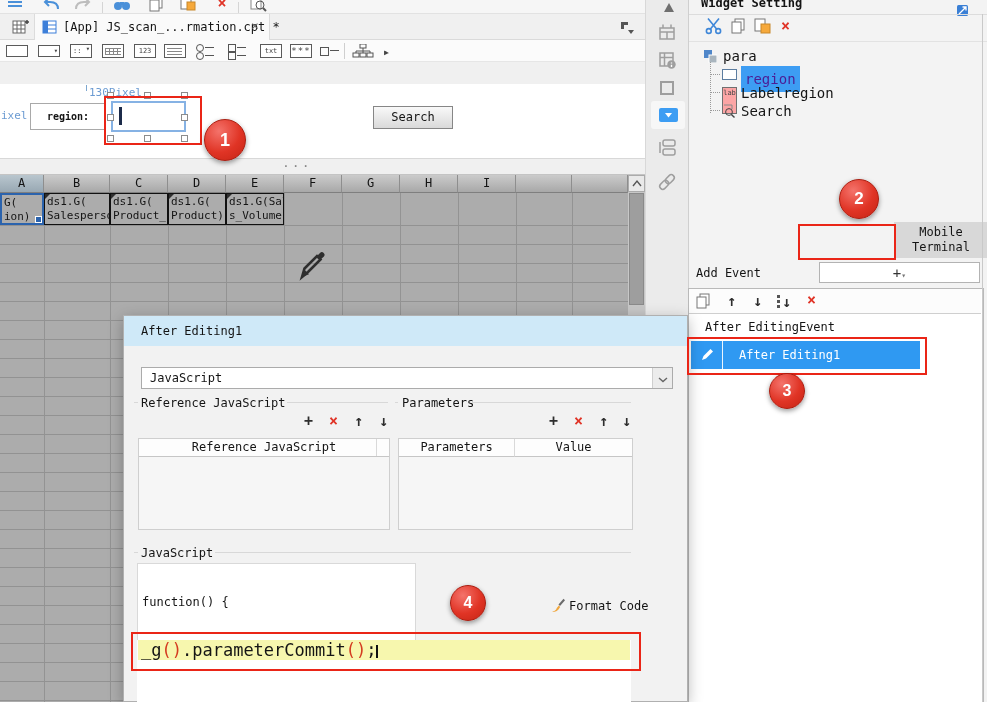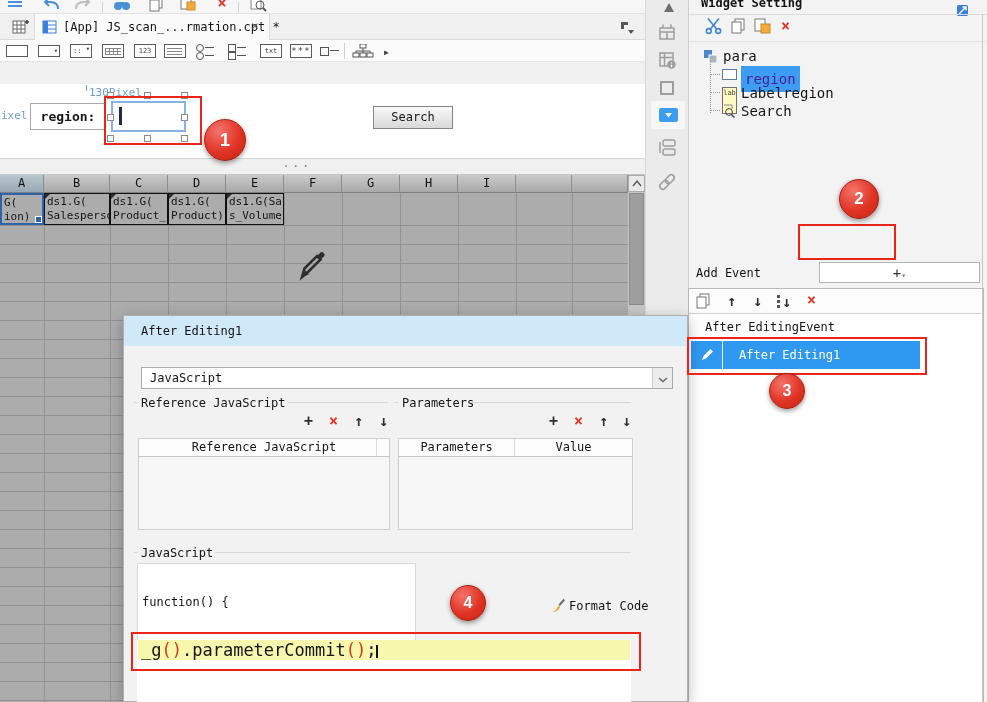--- a/index.html
+++ b/index.html
@@ -211,21 +211,21 @@
     </span>
     <span class="t" style="left:384px;top:6px;font-size:8px;color:#444">▶</span>
   </div>
 
 
   <div class="abs canvas">
     <span class="abs" style="left:86px;top:1px;width:1px;height:6px;background:#7da7cf"></span>
     <span class="t blue-hint" style="left:89px;top:2px">130Pixel</span>
     <span class="t blue-hint" style="left:1px;top:25px">ixel</span>
 
-    <div class="abs" style="left:30px;top:19px;width:76px;height:27px;border:1px solid #a9a9a9;background:#fff;text-align:center;font-size:13px;font-weight:600;line-height:25px">region:</div>
+    <div class="abs" style="left:30px;top:19px;width:76px;height:27px;border:1px solid #a9a9a9;background:#fff;text-align:center;font-size:10px;font-weight:600;line-height:25px">region:</div>
 
     <span class="handle" style="left:107px;top:8px"></span>
       <span class="handle" style="left:144px;top:8px"></span>
       <span class="handle" style="left:181px;top:8px"></span>
     <span class="handle" style="left:107px;top:30px"></span>
       <span class="handle" style="left:181px;top:30px"></span>
     <span class="handle" style="left:107px;top:51px"></span>
       <span class="handle" style="left:144px;top:51px"></span>
       <span class="handle" style="left:181px;top:51px"></span>
 
@@ -398,32 +398,33 @@
     </span>
     <span class="t tree-label" style="left:34px;top:49px">para</span>
     <span class="dotted-v" style="left:21px;top:62px;height:51px"></span>
     <span class="dotted-h" style="left:21px;top:74px;width:10px"></span>
     <span class="dotted-h" style="left:21px;top:92px;width:10px"></span>
     <span class="dotted-h" style="left:21px;top:110px;width:10px"></span>
 
     <span class="abs" style="left:33px;top:69px;width:15px;height:11px;border:1px solid #5c7da0;background:#fff"></span>
     <span class="t tree-label sel-blue" style="left:52px;top:66px">region</span>
 
-    <span class="abs" style="left:33px;top:87px;width:15px;height:27px;border:1px solid #707070;background:#fef9c3;font-size:7px;line-height:10px;text-align:center;color:#444">lab</span>
+    <span class="abs" style="left:33px;top:87px;width:15px;height:27px;border:1px solid #707070;background:#fca5a5;font-size:7px;line-height:10px;text-align:center;color:#444">lab</span>
     <span class="t tree-label" style="left:52px;top:86px">Labelregion</span>
 
     <span class="abs" style="left:34px;top:103px">
       <svg width="13" height="14">
           <path d="M1 1 h8 v4" stroke="#888" fill="none"></path>
           <circle cx="6" cy="8" r="3.4" stroke="#444" fill="none"></circle>
           <path d="M8.4 10.4 L11.5 13.5" stroke="#444" stroke-width="1.4"></path>
         </svg>
     </span>
     <span class="t tree-label" style="left:52px;top:104px">Search</span>
 
+    <div class="tab" style="left:205px;width:94px;line-height:15px;padding-top:3px;border-right:none">Mobile Terminal</div>
 
     <span class="t" style="left:7px;top:266px">Add Event</span>
     <div class="abs" style="left:130px;top:262px;width:161px;height:21px;background:#fff;border:1px solid #b3b3b3;text-align:center">
       <span style="font-size:14px;line-height:19px;color:#333">+</span><span style="font-size:8px;color:#777">▾</span>
     </div>
 
     <div class="listbox">
       <div class="abs" style="left:0;top:0;width:292px;height:25px;background:#fcfcfc;border-bottom:1px solid #cfcfcf">
         <span class="abs" style="left:6px;top:4px">
           <svg width="16" height="16">

